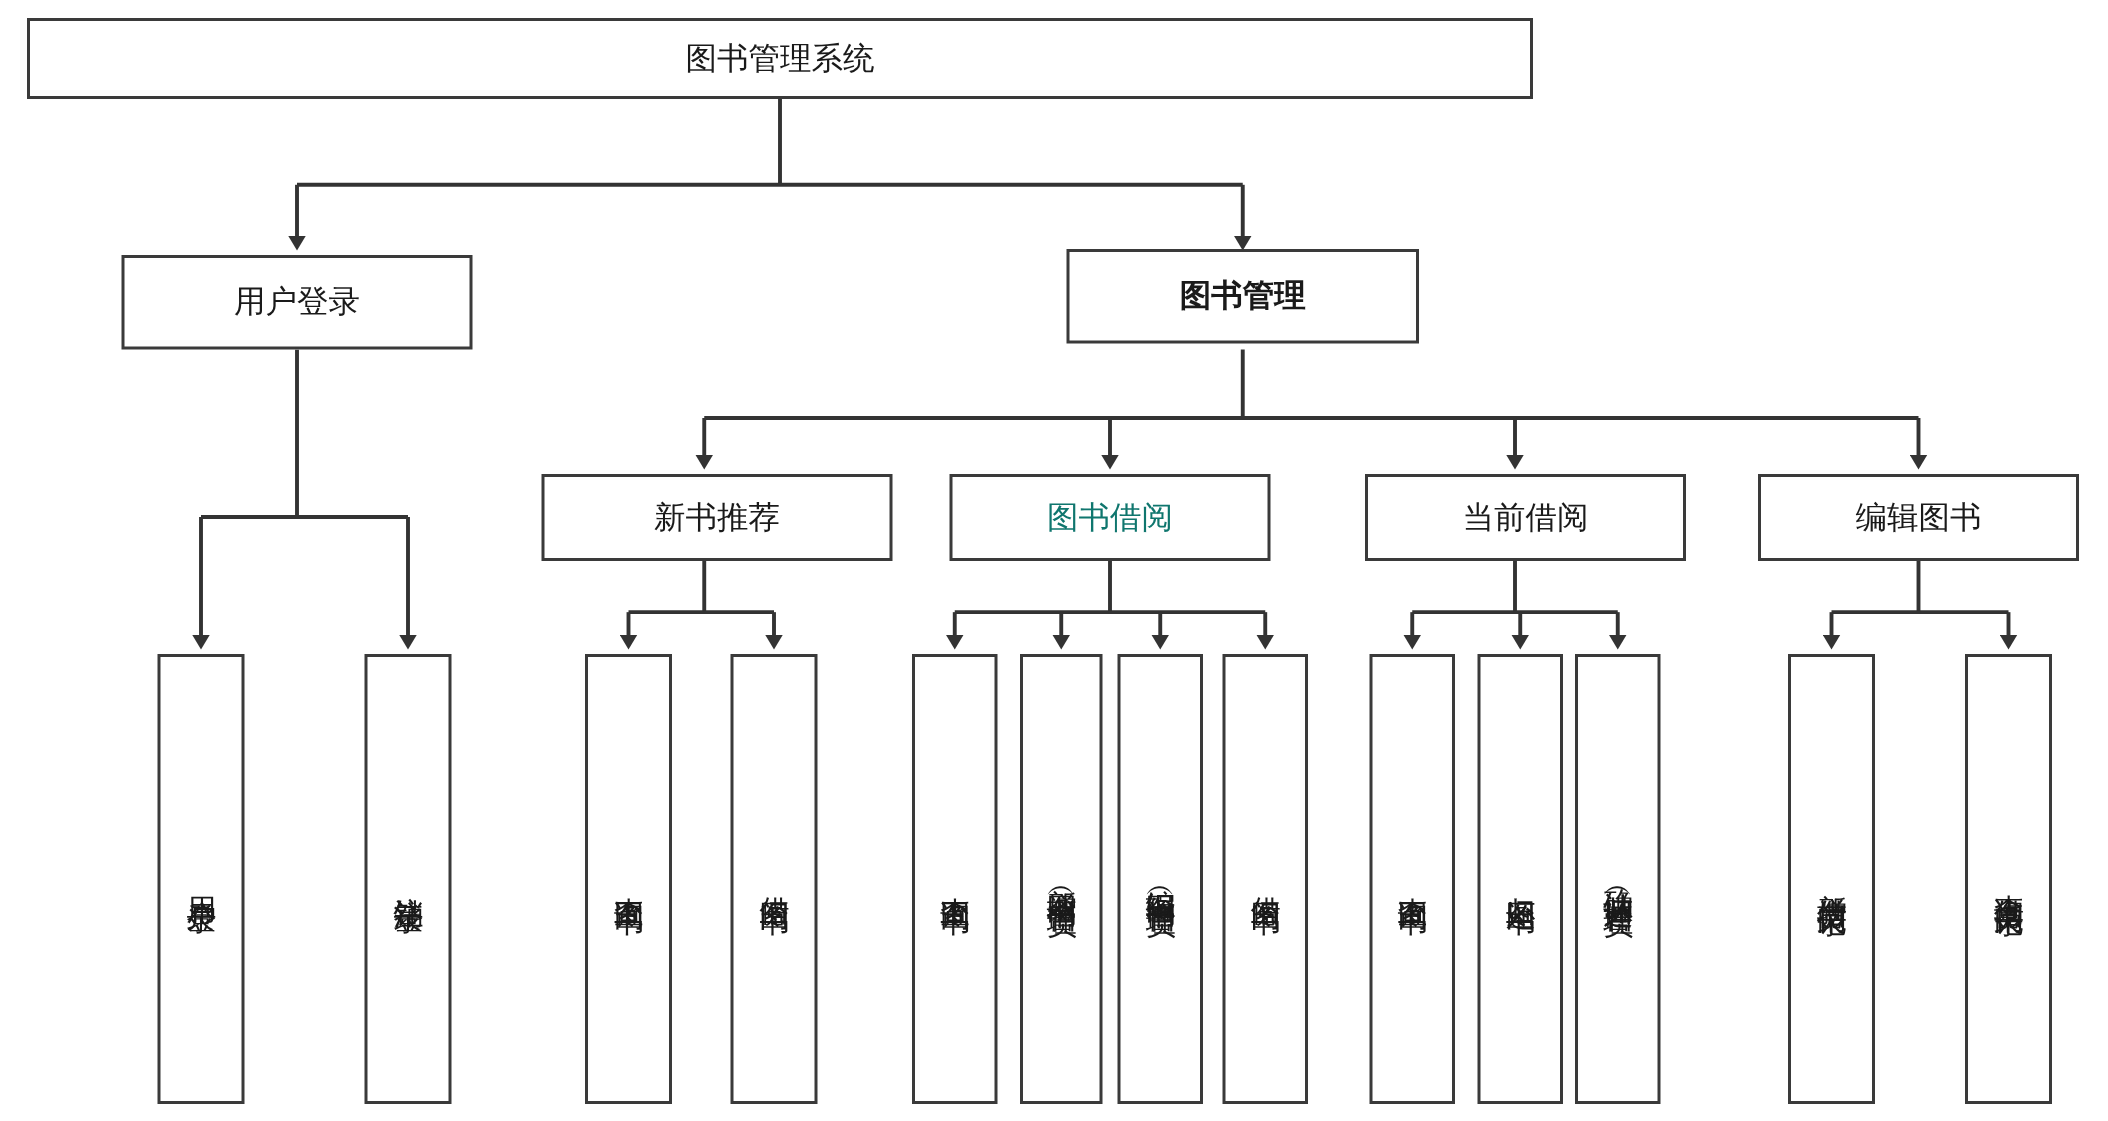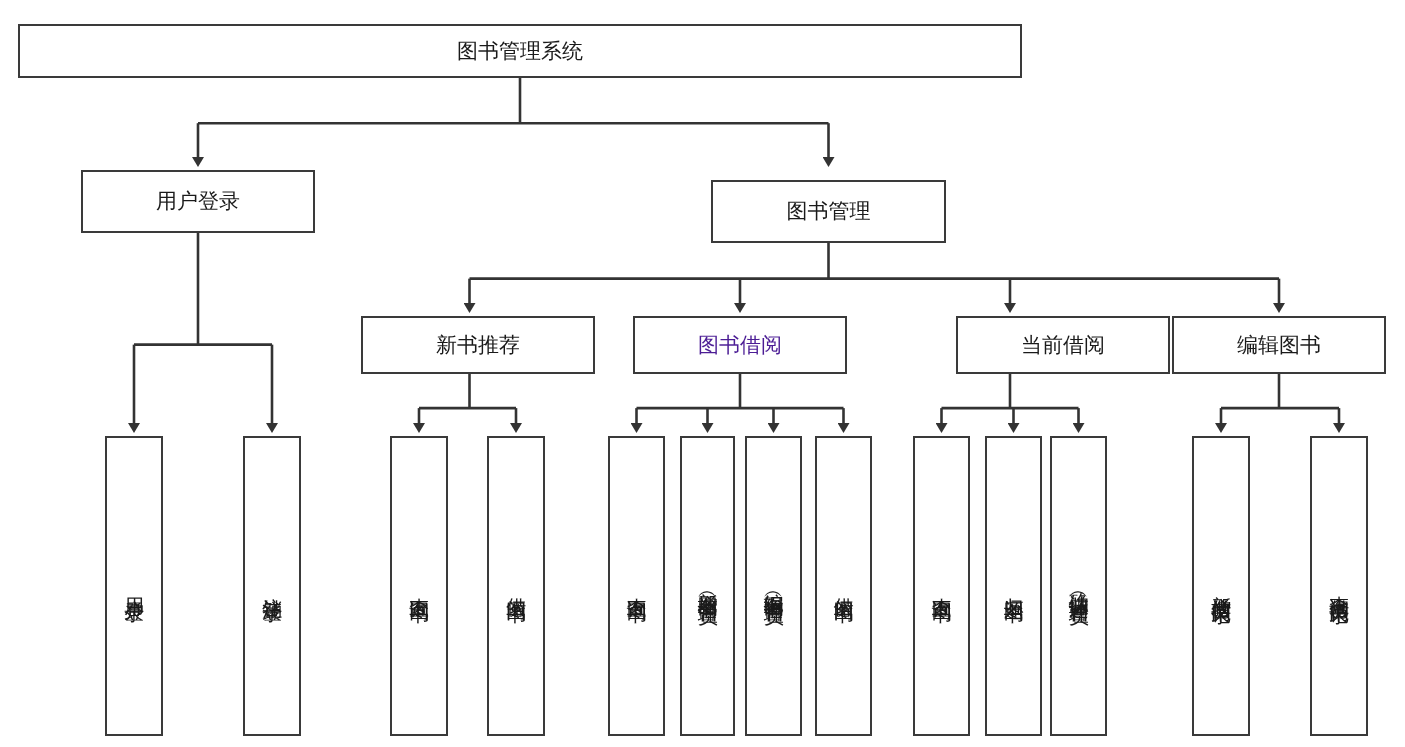--- a/index.html
+++ b/index.html
@@ -109,36 +109,36 @@
       <line x1="941.5" y1="408.1" x2="1078.5" y2="408.1" stroke="#333333" stroke-width="2.6"></line>
       <line x1="941.5" y1="408.1" x2="941.5" y2="424" stroke="#333333" stroke-width="2.6" marker-end="url(#arrow)"></line>
       <line x1="1013.5" y1="408.1" x2="1013.5" y2="424" stroke="#333333" stroke-width="2.6" marker-end="url(#arrow)"></line>
       <line x1="1078.5" y1="408.1" x2="1078.5" y2="424" stroke="#333333" stroke-width="2.6" marker-end="url(#arrow)"></line>
       <line x1="1279" y1="374" x2="1279" y2="408.1" stroke="#333333" stroke-width="2.6"></line>
       <line x1="1221" y1="408.1" x2="1339" y2="408.1" stroke="#333333" stroke-width="2.6"></line>
       <line x1="1221" y1="408.1" x2="1221" y2="424" stroke="#333333" stroke-width="2.6" marker-end="url(#arrow)"></line>
       <line x1="1339" y1="408.1" x2="1339" y2="424" stroke="#333333" stroke-width="2.6" marker-end="url(#arrow)"></line>
     </svg>
   <div id="node-layer">
-      <div class="node horiz" style="left: 18px; top: 12px; width: 1004px; height: 54px; border-color: rgb(58, 58, 58); background: rgb(255, 255, 255); color: rgb(26, 26, 26); margin-top: 12px;">
+      <div class="node horiz" style="left: 18px; top: 12px; width: 1004px; height: 54px; border-color: rgb(58, 58, 58); background: rgb(255, 255, 255); color: rgb(26, 26, 26);">
         <span class="node-label">图书管理系统</span>
       </div>
       <div class="node horiz" style="left: 81px; top: 170px; width: 234px; height: 63px; border-color: rgb(58, 58, 58); background: rgb(255, 255, 255); color: rgb(26, 26, 26);">
         <span class="node-label">用户登录</span>
       </div>
-      <div class="node horiz" style="left: 711px; top: 180px; width: 235px; height: 63px; border-color: rgb(58, 58, 58); background: rgb(255, 255, 255); color: rgb(26, 26, 26);">
+      <div class="node horiz" style="left: 711px; top: 166px; width: 235px; height: 63px; border-color: rgb(58, 58, 58); background: rgb(255, 255, 255); color: rgb(26, 26, 26); font-weight: bold;">
         <span class="node-label">图书管理</span>
       </div>
       <div class="node horiz" style="left: 361px; top: 316px; width: 234px; height: 58px; border-color: rgb(58, 58, 58); background: rgb(255, 255, 255); color: rgb(26, 26, 26);">
         <span class="node-label">新书推荐</span>
       </div>
-      <div class="node horiz" style="left: 633px; top: 316px; width: 214px; height: 58px; border-color: rgb(58, 58, 58); background: rgb(255, 255, 255); color: #4c1d95;">
+      <div class="node horiz" style="left: 633px; top: 316px; width: 214px; height: 58px; border-color: rgb(58, 58, 58); background: rgb(255, 255, 255); color: #0f766e;">
         <span class="node-label">图书借阅</span>
       </div>
-      <div class="node horiz" style="left: 956px; top: 316px; width: 214px; height: 58px; border-color: rgb(58, 58, 58); background: rgb(255, 255, 255); color: rgb(26, 26, 26);">
+      <div class="node horiz" style="left: 910px; top: 316px; width: 214px; height: 58px; border-color: rgb(58, 58, 58); background: rgb(255, 255, 255); color: rgb(26, 26, 26);">
         <span class="node-label">当前借阅</span>
       </div>
       <div class="node horiz" style="left: 1172px; top: 316px; width: 214px; height: 58px; border-color: rgb(58, 58, 58); background: rgb(255, 255, 255); color: rgb(26, 26, 26);">
         <span class="node-label">编辑图书</span>
       </div>
       <div class="node vert" style="left: 105px; top: 436px; width: 58px; height: 300px; border-color: rgb(58, 58, 58); background: rgb(255, 255, 255); color: rgb(26, 26, 26);">
         <span class="node-label">用户登录</span>
       </div>
       <div class="node vert" style="left: 243px; top: 436px; width: 58px; height: 300px; border-color: rgb(58, 58, 58); background: rgb(255, 255, 255); color: rgb(26, 26, 26);">
         <span class="node-label">注销登录</span>

